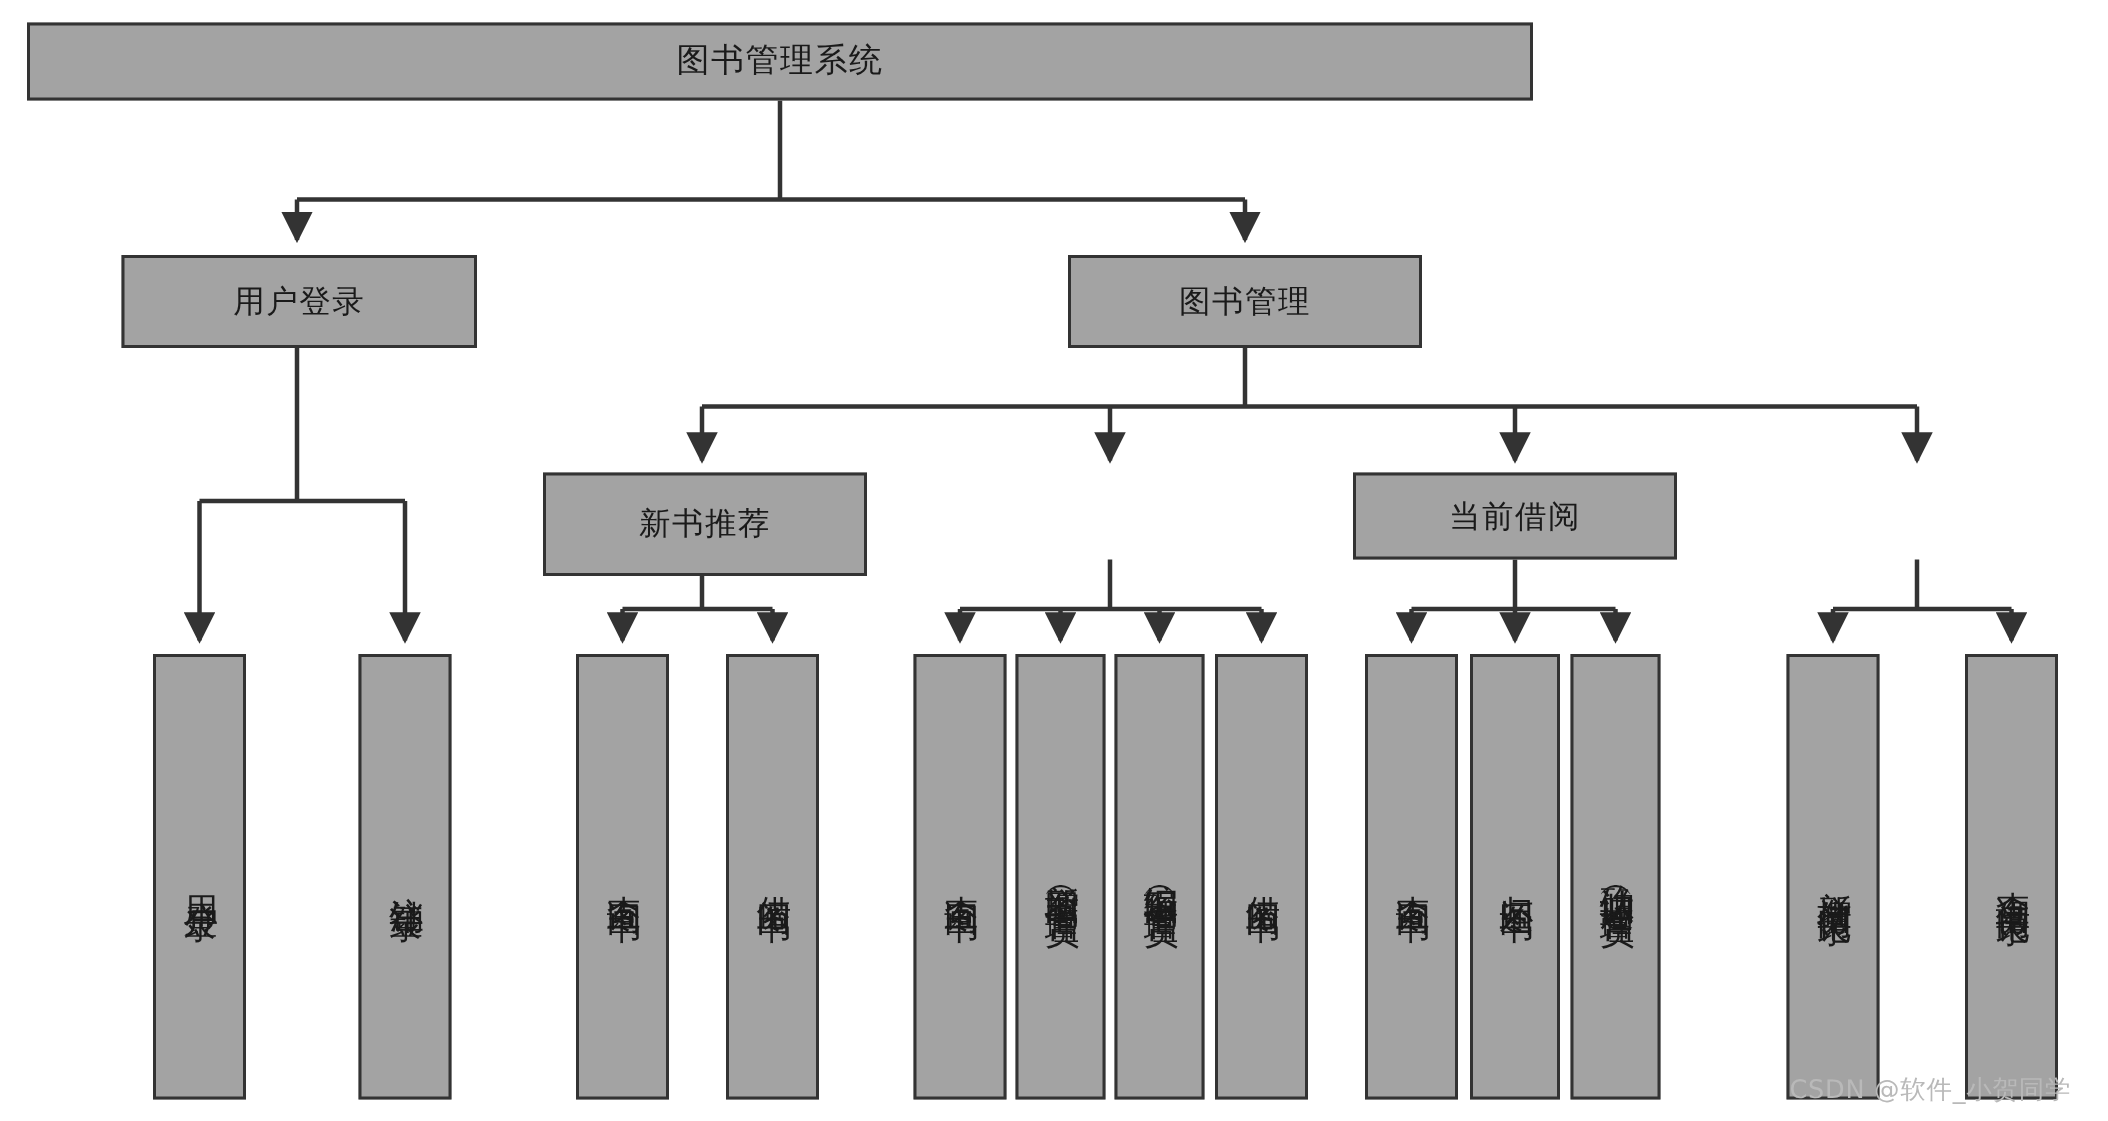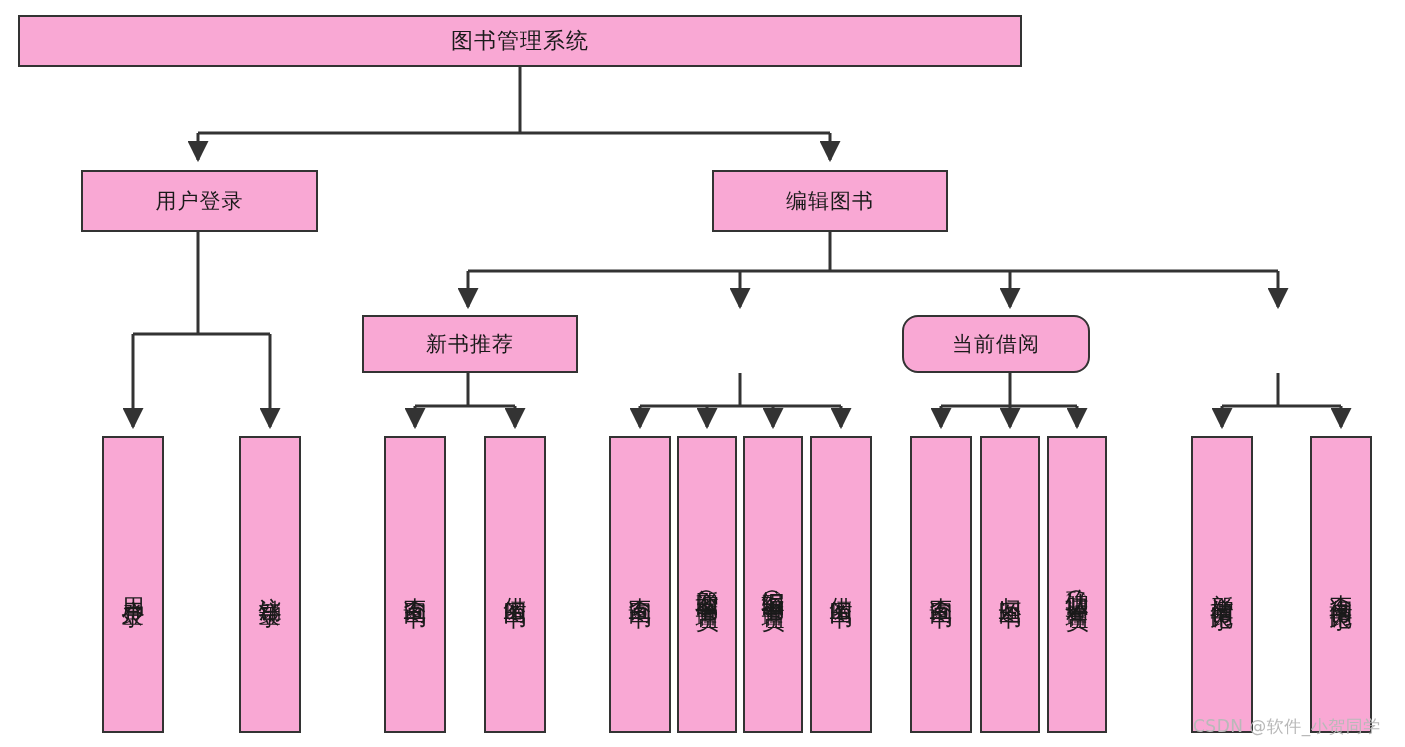--- a/index.html
+++ b/index.html
@@ -22,21 +22,21 @@
     position: absolute;
     left: 0;
     top: 0;
     width: 1405px;
     height: 747px;
     pointer-events: none;
   }
   .node {
     position: absolute;
     box-sizing: border-box;
-    background: #f9a8d4;
+    background: #a3a3a3;
     border: 2px solid #333333;
     display: flex;
     align-items: center;
     justify-content: center;
     color: #1a1a1a;
     z-index: 2;
   }
   .node .label {
     text-align: center;
     line-height: 1.15;
@@ -126,27 +126,27 @@
   </svg>
 
   <div class="node root horiz" style="left:18px; top:15px; width:1004px; height:52px;">
     <span class="label">图书管理系统</span>
   </div>
 
   <div class="node horiz" style="left:81px; top:170px; width:237px; height:62px;">
     <span class="label">用户登录</span>
   </div>
   <div class="node horiz" style="left:712px; top:170px; width:236px; height:62px;">
-    <span class="label">编辑图书</span>
+    <span class="label">图书管理</span>
   </div>
 
-  <div class="node horiz" style="left:362px; top:315px; width:216px; height:58px;">
+  <div class="node horiz" style="left:362px; top:315px; width:216px; height:69px;">
     <span class="label">新书推荐</span>
   </div>
-  <div class="node horiz" style="left:902px; top:315px; width:188px; height:58px;border-radius:16px;">
+  <div class="node horiz" style="left:902px; top:315px; width:216px; height:58px;">
     <span class="label">当前借阅</span>
   </div>
 
   <div class="node vert" style="left:102px; top:436px; width:62px; height:297px;">
     <span class="label">用户登录</span>
   </div>
   <div class="node vert" style="left:239px; top:436px; width:62px; height:297px;">
     <span class="label">注销登录</span>
   </div>
 

